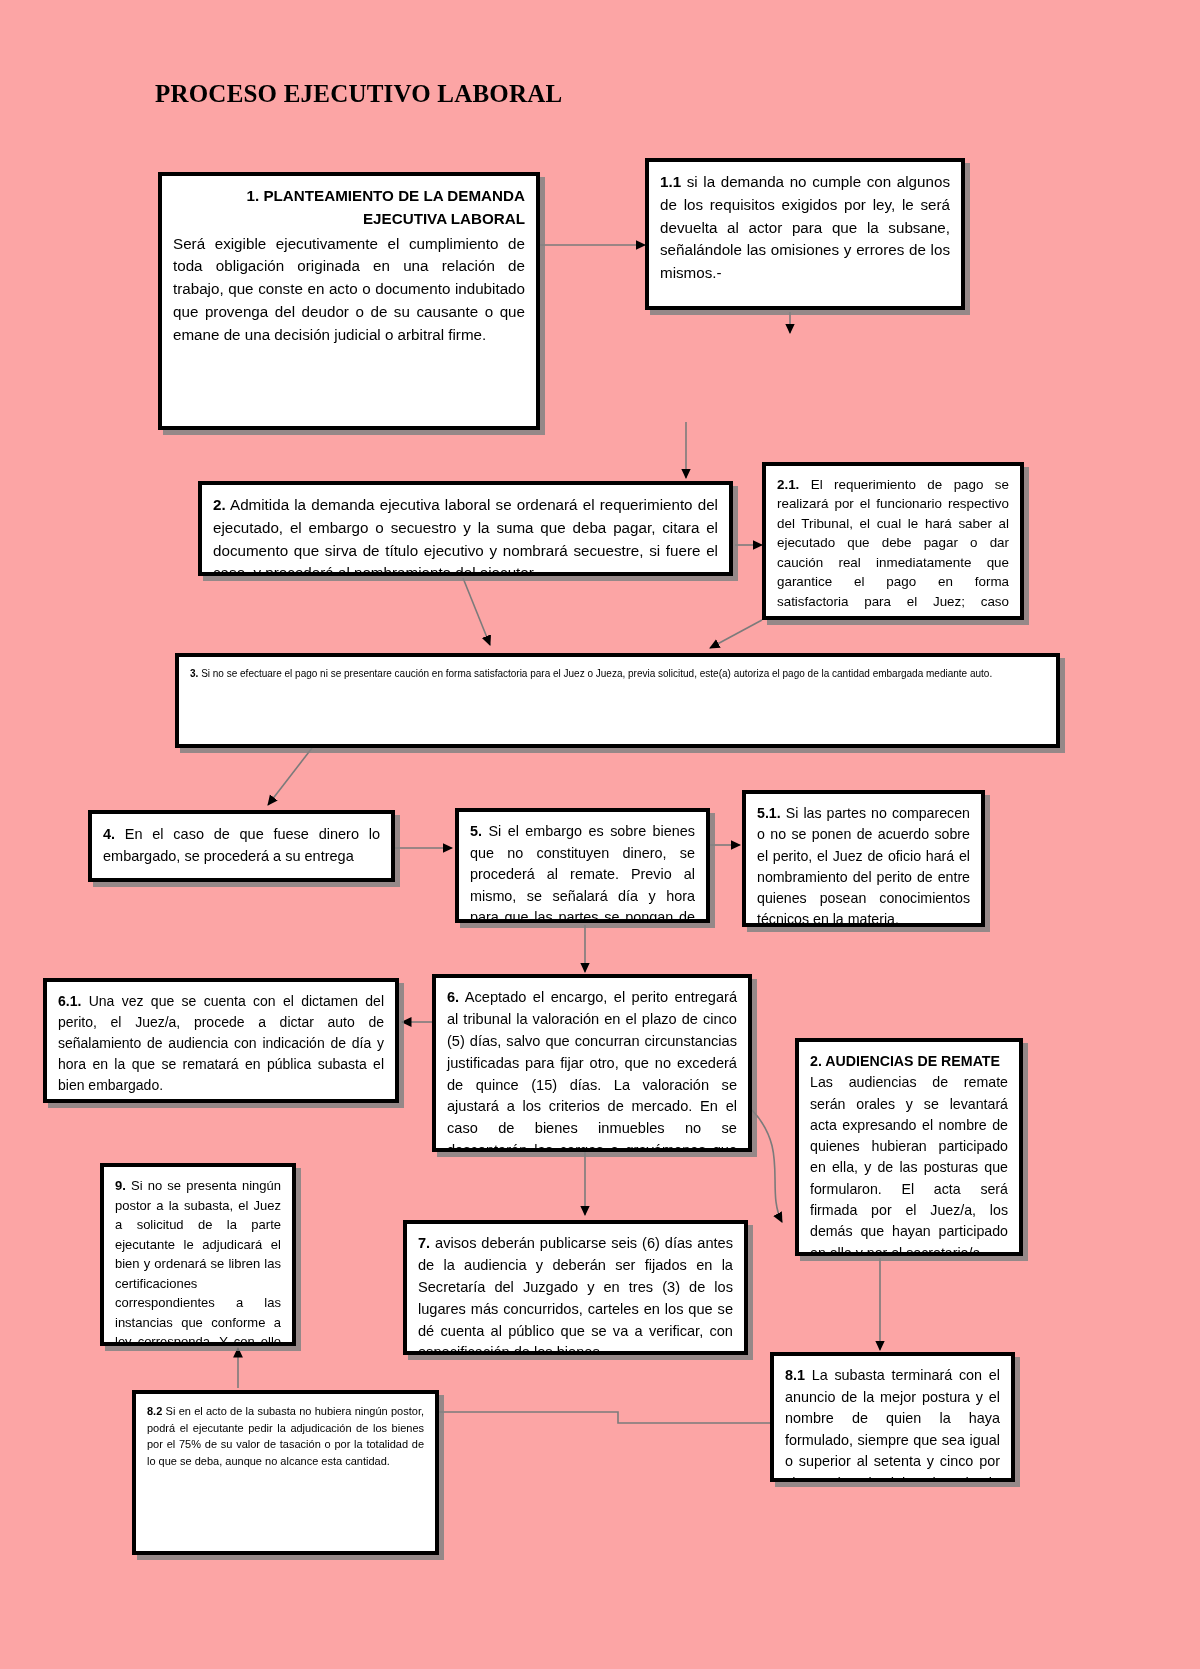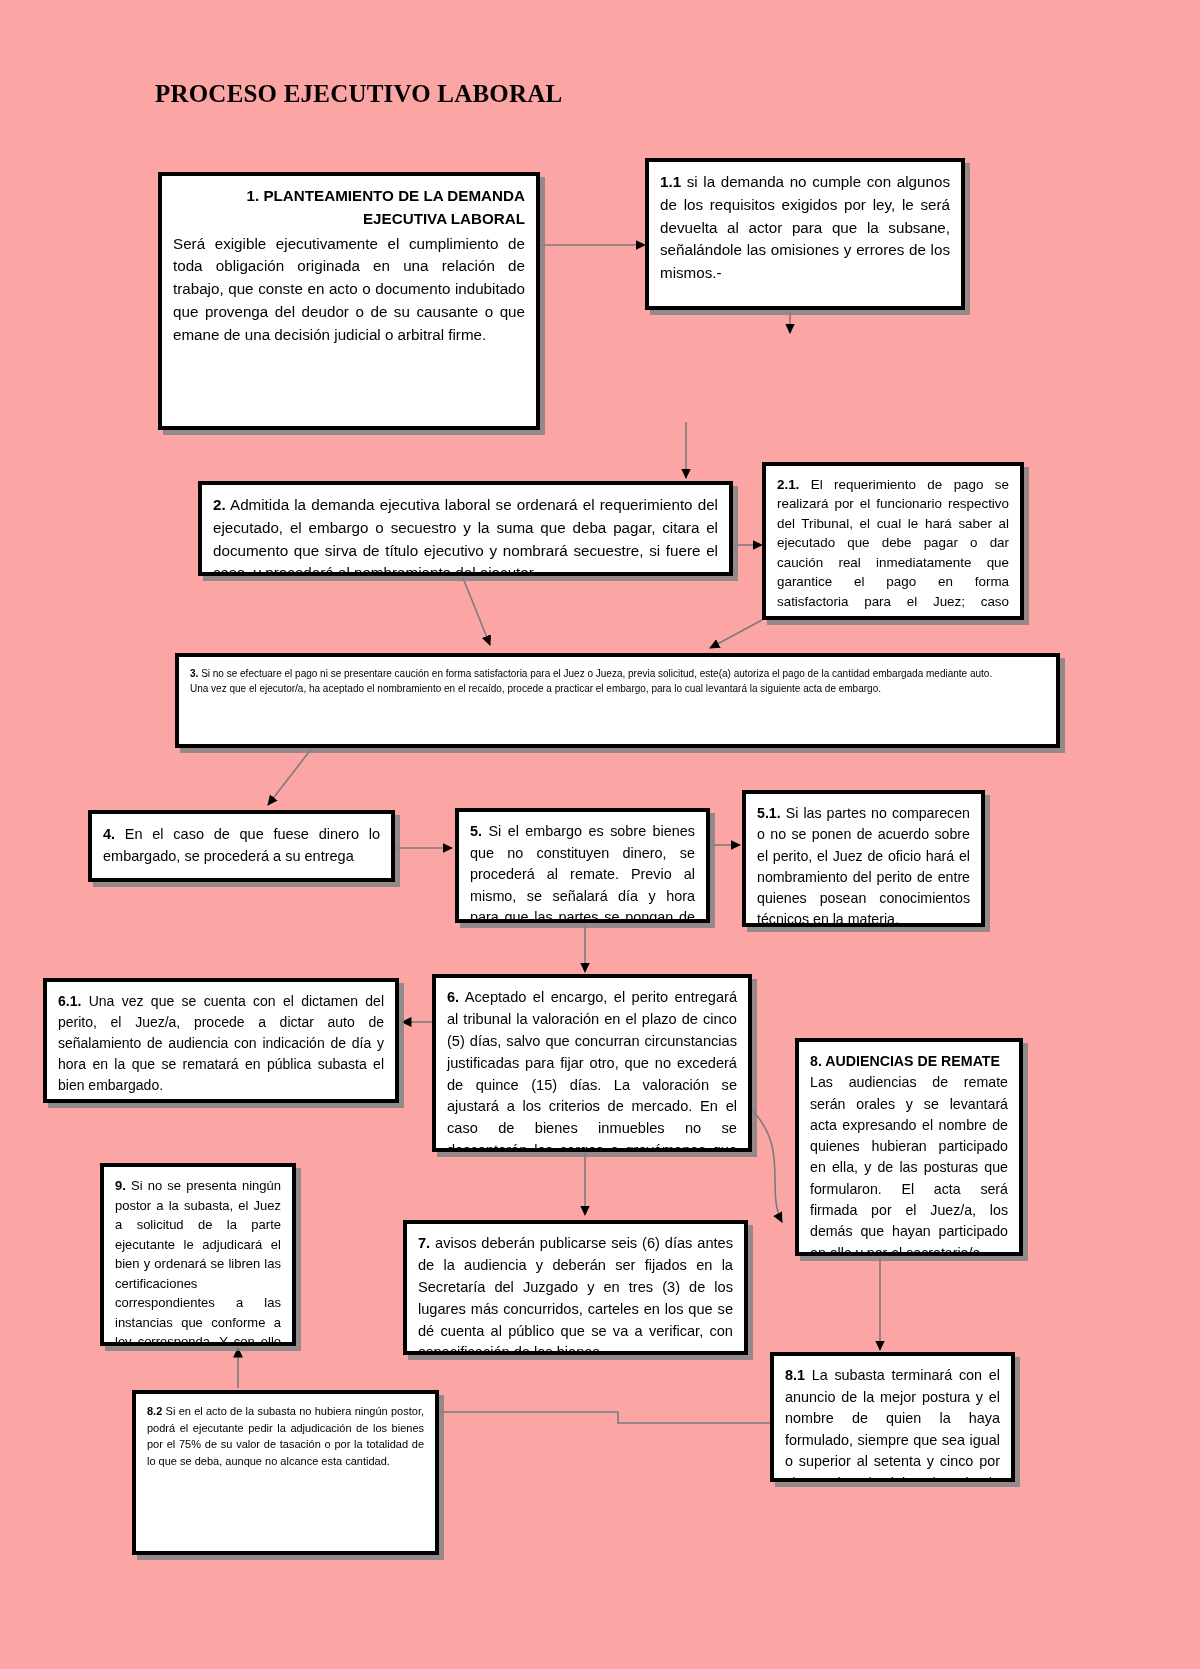--- a/index.html
+++ b/index.html
@@ -132,21 +132,20 @@
   <div class="node" style="left:198px; top:481px; width:535px; height:95px;">
     <p><span class="lead">2.</span> <span>Admitida la demanda ejecutiva laboral se ordenará el requerimiento del ejecutado, el embargo o secuestro y la suma que deba pagar, citara el documento que sirva de título ejecutivo y nombrará secuestre, si fuere el caso, y procederá al nombramiento del ejecutor</span></p>
   </div>
 
   <div class="node" style="left:762px; top:462px; width:262px; height:158px; font-size:13.4px; line-height:1.45;">
     <p><span class="lead">2.1.</span> <span>El requerimiento de pago se realizará por el funcionario respectivo del Tribunal, el cual le hará saber al ejecutado que debe pagar o dar caución real inmediatamente que garantice el pago en forma satisfactoria para el Juez; caso contrario se decretará el embargo o secuestro.</span></p>
   </div>
 
   <div class="node" style="left:175px; top:653px; width:885px; height:95px; font-size:10px; line-height:1.5;">
     <p><span class="lead">3.</span> <span>Si no se efectuare el pago ni se presentare caución en forma satisfactoria para el Juez o Jueza, previa solicitud, este(a) autoriza el pago de la cantidad embargada mediante auto.</span></p>
-    <p>Una vez que el ejecutor/a, ha aceptado el nombramiento en el recaído, procede a practicar el embargo, para lo cual levantará la siguiente acta de embargo.</p>
   </div>
 
   <div class="node" style="left:88px; top:810px; width:307px; height:72px; display:flex; align-items:center; font-size:14.5px;">
     <p><span class="lead">4.</span> <span>En el caso de que fuese dinero lo embargado, se procederá a su entrega</span></p>
   </div>
 
   <div class="node" style="left:455px; top:808px; width:255px; height:115px; font-size:14.4px;">
     <p><span class="lead">5.</span> <span>Si el embargo es sobre bienes que no constituyen dinero, se procederá al remate. Previo al mismo, se señalará día y hora para que las partes se pongan de acuerdo, en el nombramiento del perito para que proceda a valorar los bienes.</span></p>
   </div>
 
@@ -160,21 +159,21 @@
 
   <div class="node" style="left:43px; top:978px; width:356px; height:125px; font-size:14px;">
     <p><span class="lead">6.1.</span> <span>Una vez que se cuenta con el dictamen del perito, el Juez/a, procede a dictar auto de señalamiento de audiencia con indicación de día y hora en la que se rematará en pública subasta el bien embargado.</span></p>
   </div>
 
   <div class="node" style="left:403px; top:1220px; width:345px; height:135px; font-size:14.6px;">
     <p><span class="lead">7.</span> <span>avisos deberán publicarse seis (6) días antes de la audiencia y deberán ser fijados en la Secretaría del Juzgado y en tres (3) de los lugares más concurridos, carteles en los que se dé cuenta al público que se va a verificar, con especificación de los bienes.</span></p>
   </div>
 
   <div class="node left" style="left:795px; top:1038px; width:228px; height:218px; font-size:14.2px;">
-    <p style="font-weight:bold;text-align:left;">8. AUDIENCIAS DE REMATE</p>
+    <p style="font-weight:bold;text-align:left;">2. AUDIENCIAS DE REMATE</p>
     <p style="text-align:justify;">Las audiencias de remate serán orales y se levantará acta expresando el nombre de quienes hubieran participado en ella, y de las posturas que formularon. El acta será firmada por el Juez/a, los demás que hayan participado en ella y por el secretario/a.</p>
   </div>
 
   <div class="node" style="left:770px; top:1352px; width:245px; height:130px; font-size:14.4px;">
     <p><span class="lead">8.1</span> <span>La subasta terminará con el anuncio de la mejor postura y el nombre de quien la haya formulado, siempre que sea igual o superior al setenta y cinco por ciento (75%) del valor de la tasación.</span></p>
   </div>
 
   <div class="node" style="left:132px; top:1390px; width:307px; height:165px; font-size:11px;">
     <p><span class="lead">8.2</span> <span>Si en el acto de la subasta no hubiera ningún postor, podrá el ejecutante pedir la adjudicación de los bienes por el 75% de su valor de tasación o por la totalidad de lo que se deba, aunque no alcance esta cantidad.</span></p>
   </div>

